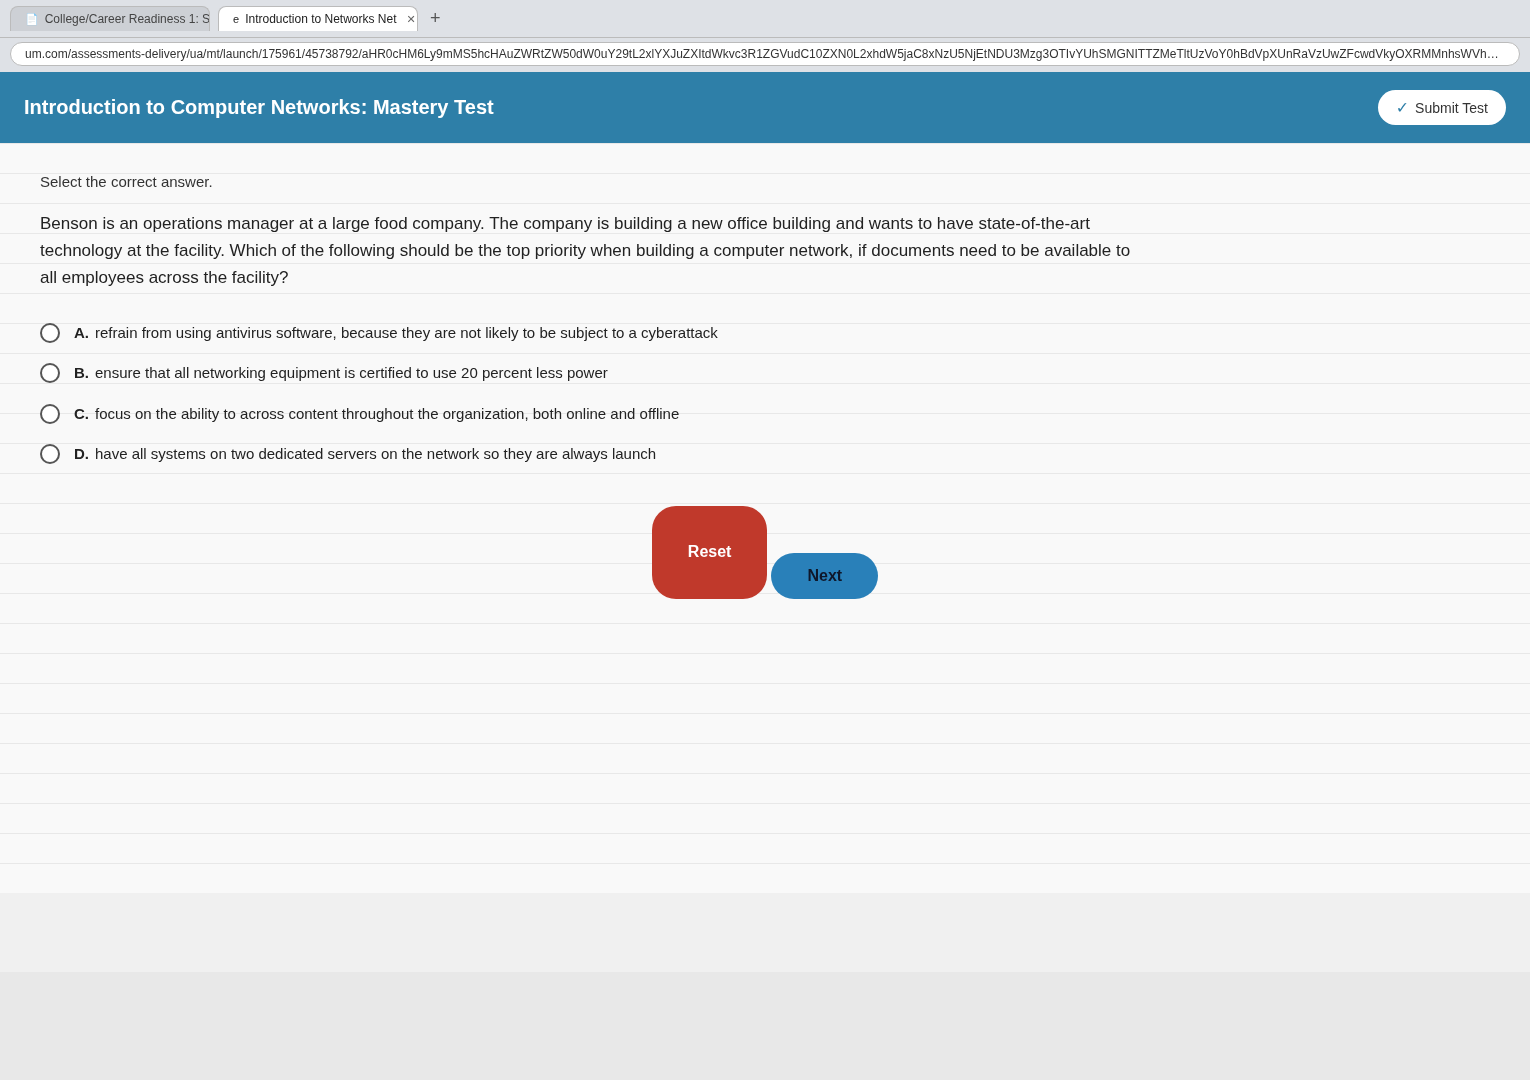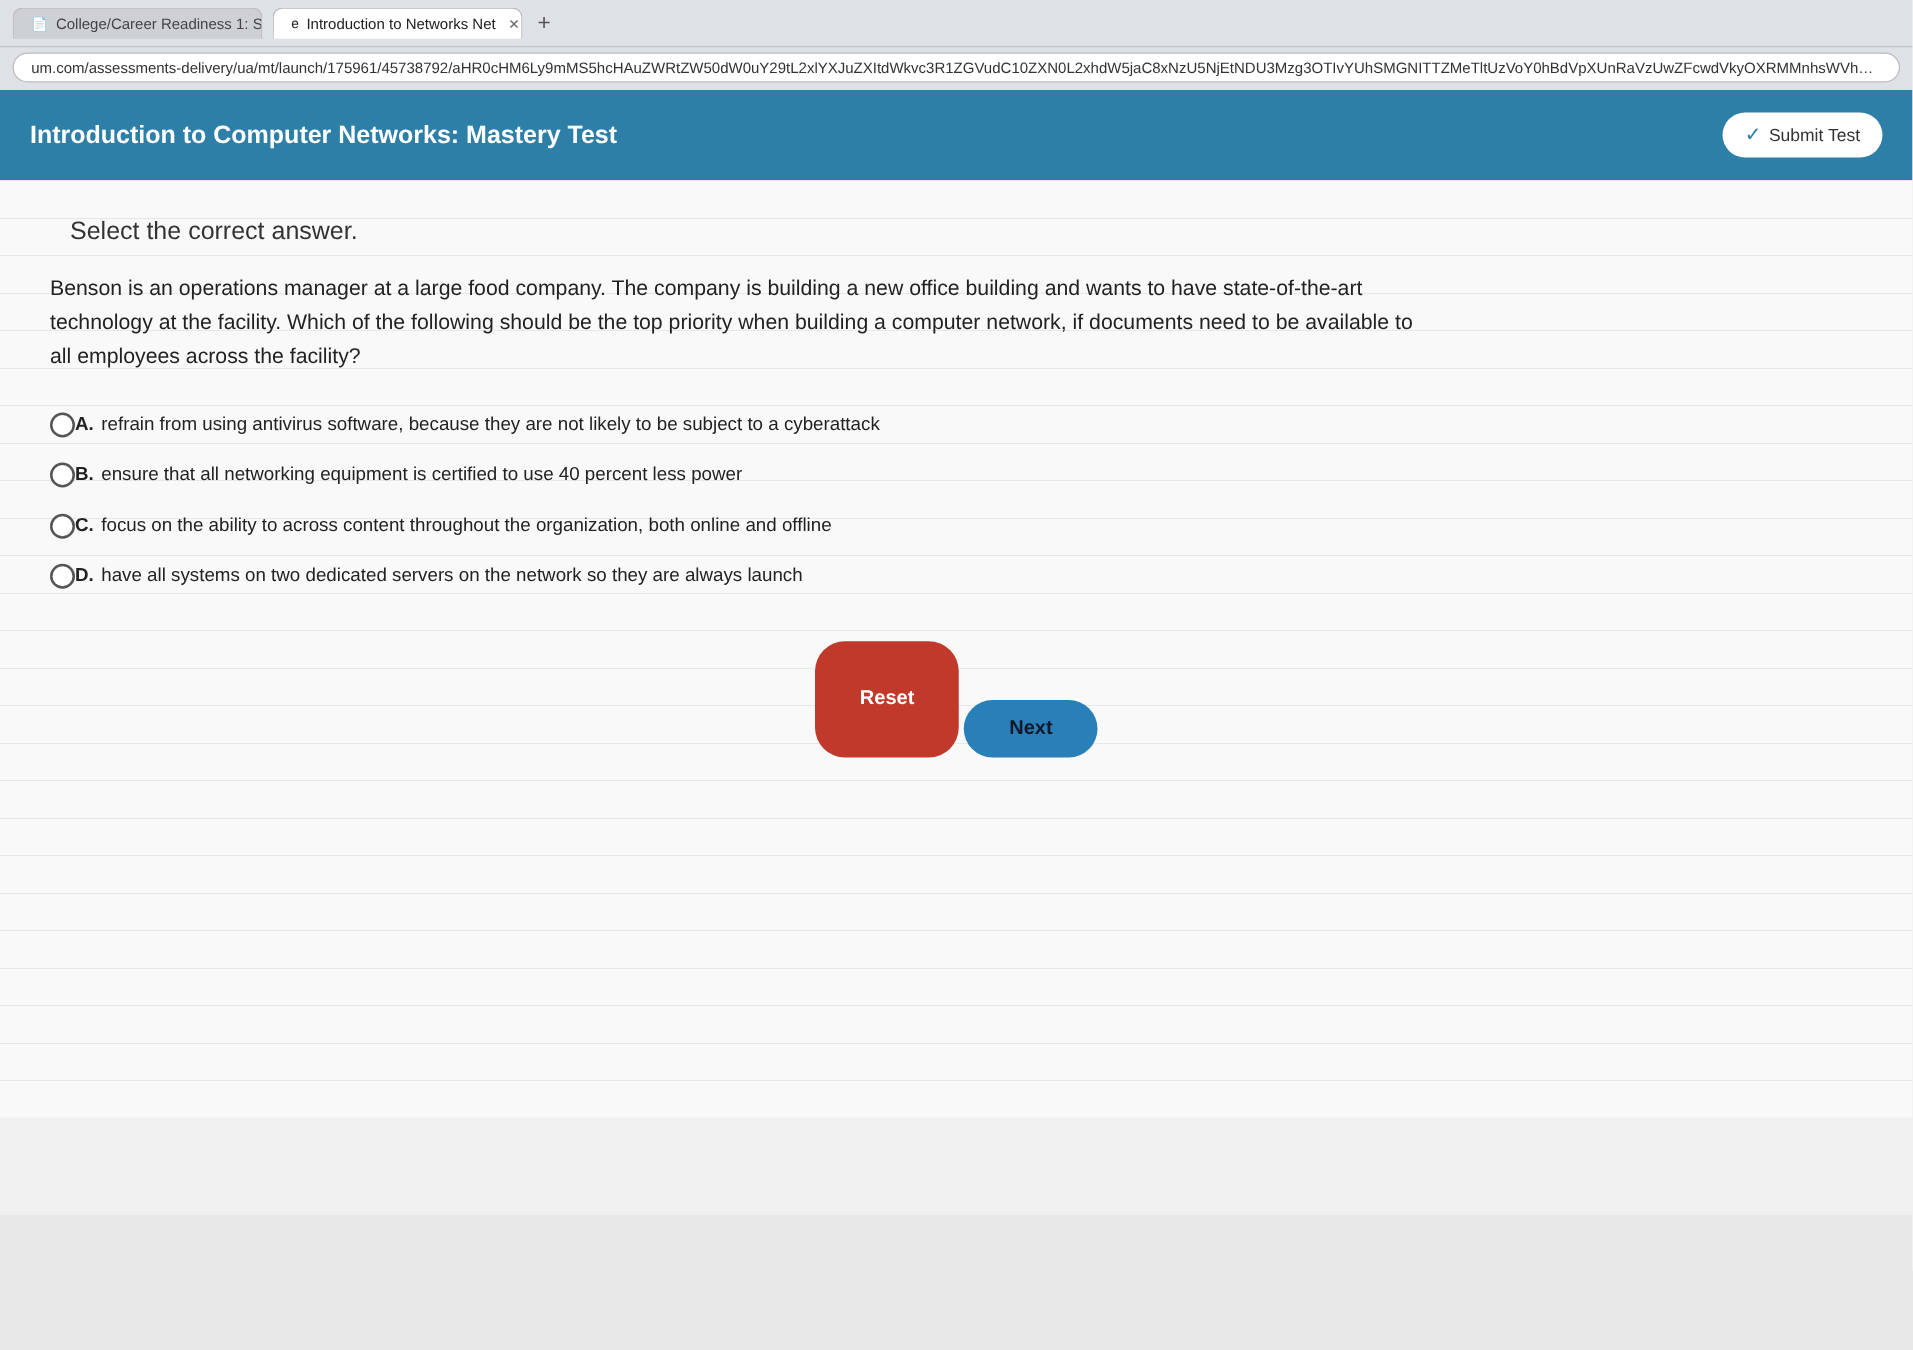--- a/index.html
+++ b/index.html
@@ -121,43 +121,42 @@
 
     
     .question-area {
       background: #fff;
       margin: 0;
       padding: 30px 40px 40px 40px;
       min-height: 750px;
     }
 
     .instruction {
-      font-size: 20px;
+      font-size: 15px;
       color: #333;
       margin-bottom: 20px;
-      margin-left: 16px;
     }
 
     .question-text {
       font-size: 17px;
       color: #222;
       line-height: 1.6;
       margin-bottom: 30px;
       max-width: 1100px;
     }
 
     
     .choices {
       list-style: none;
       margin-bottom: 40px;
     }
     .choice-item {
       display: flex;
       align-items: flex-start;
-      gap: 0;
+      gap: 14px;
       margin-bottom: 18px;
       cursor: pointer;
     }
     .choice-radio {
       width: 20px;
       height: 20px;
       border: 2px solid #555;
       border-radius: 50%;
       flex-shrink: 0;
       margin-top: 1px;
@@ -260,21 +259,21 @@
     <ul class="choices">
       <li class="choice-item">
         <input type="radio" name="answer" class="choice-radio" value="A" style="">
         <label class="choice-label">
           <strong>A.</strong><span>refrain from using antivirus software, because they are not likely to be subject to a cyberattack</span>
         </label>
       </li>
       <li class="choice-item">
         <input type="radio" name="answer" class="choice-radio" value="B" style="">
         <label class="choice-label">
-          <strong>B.</strong><span>ensure that all networking equipment is certified to use 40 percent less power</span>
+          <strong>B.</strong><span>ensure that all networking equipment is certified to use 20 percent less power</span>
         </label>
       </li>
       <li class="choice-item">
         <input type="radio" name="answer" class="choice-radio" value="C" style="">
         <label class="choice-label">
           <strong>C.</strong><span>focus on the ability to across content throughout the organization, both online and offline</span>
         </label>
       </li>
       <li class="choice-item">
         <input type="radio" name="answer" class="choice-radio" value="D" style="">

